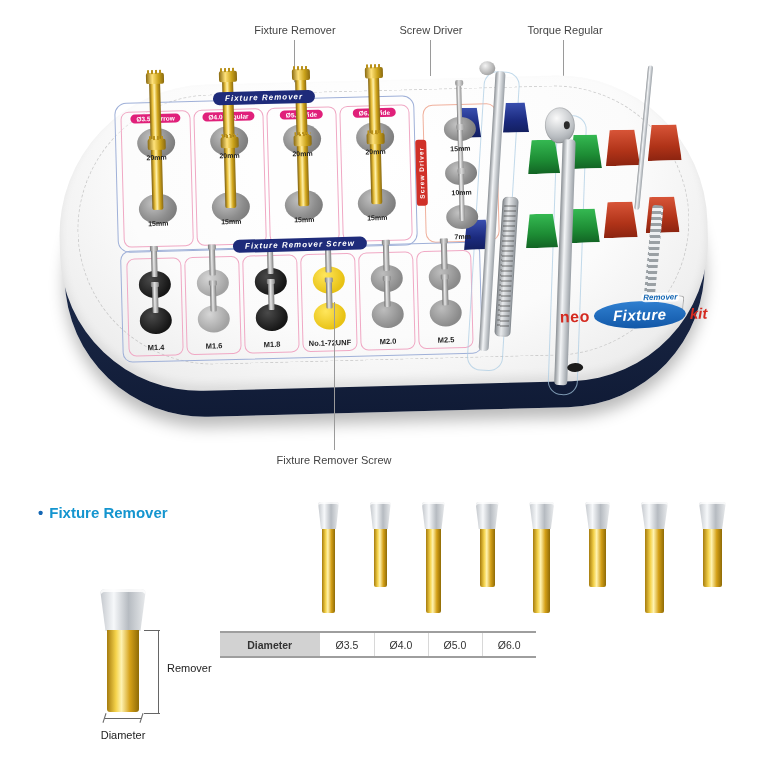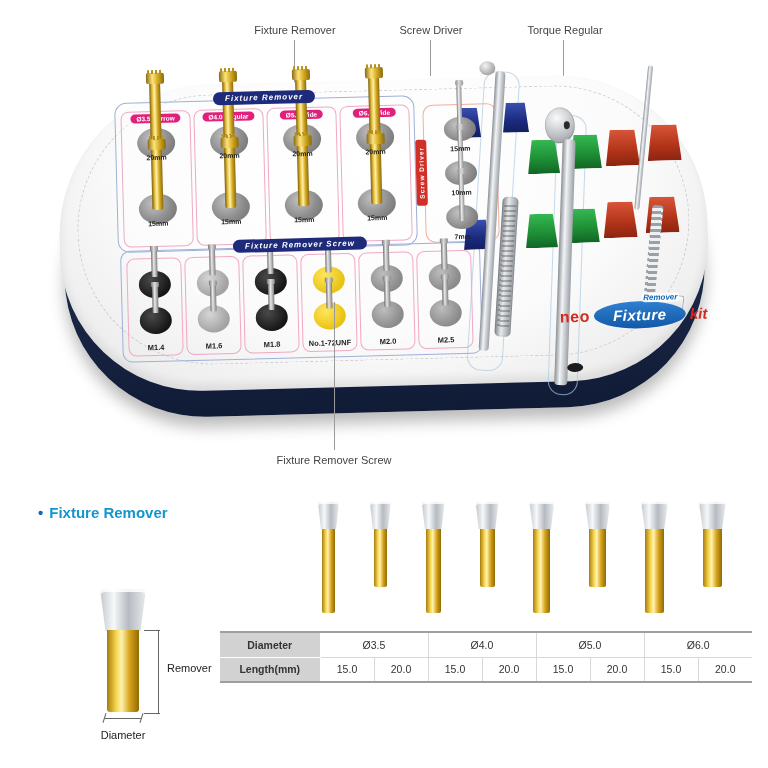--- a/index.html
+++ b/index.html
@@ -465,27 +465,16 @@
 
   <table class="spec-table">
     <tbody>
         <tr>
       <th>Diameter</th>
       <td colspan="2">Ø3.5</td>
       <td colspan="2">Ø4.0</td>
       <td colspan="2">Ø5.0</td>
       <td colspan="2">Ø6.0</td>
     </tr>
-    <tr>
-      <th>Length(mm)</th>
-      <td>15.0</td>
-      <td>20.0</td>
-      <td>15.0</td>
-      <td>20.0</td>
-      <td>15.0</td>
-      <td>20.0</td>
-      <td>15.0</td>
-      <td>20.0</td>
-    </tr>
   </tbody>
     </table>
 
 </div>
 
 </body></html>

